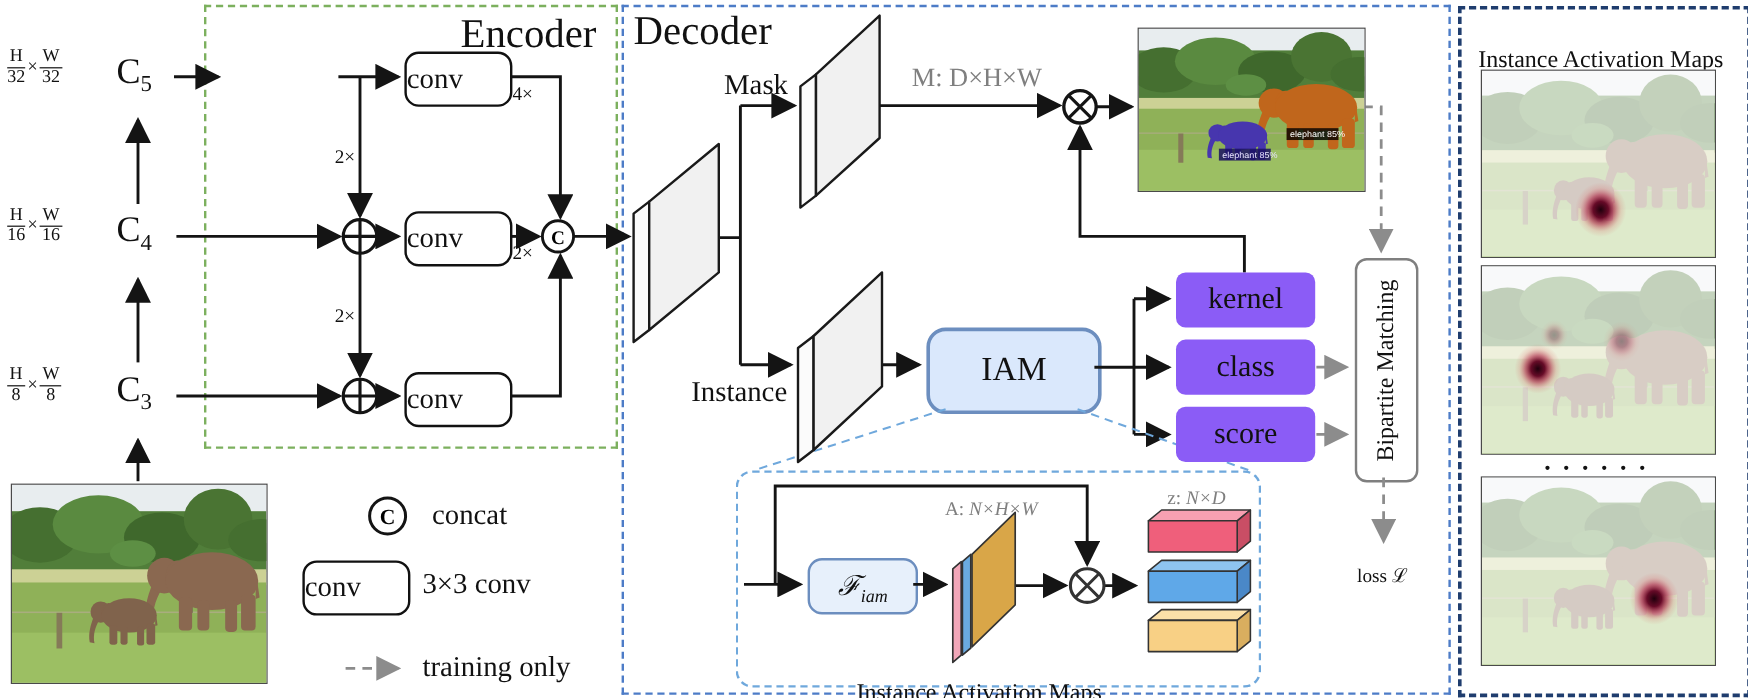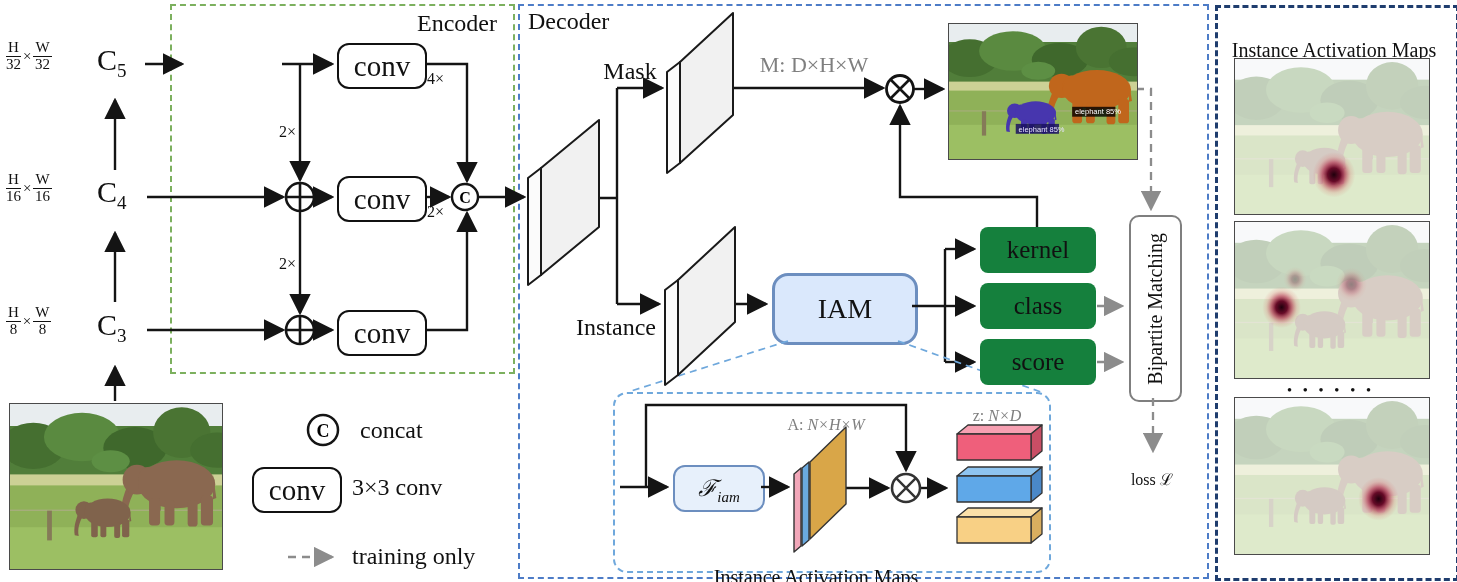--- a/index.html
+++ b/index.html
@@ -9,32 +9,32 @@
   svg{display:block;}
   
   .encoder-box{left:170px;top:4px;width:341px;height:366px;border:2px dashed #7cb05e;}
   .decoder-box{left:518px;top:4px;width:687px;height:571px;border:2.5px dashed #4d7cc7;}
   .panel-box{left:1215px;top:5px;width:238px;height:570px;border:3px dashed #1f3d6e;}
   .iamdetail-box{left:613px;top:392px;width:434px;height:177px;border:2px dashed #6fa8dc;border-radius:14px;}
   
   .ppm{left:186px;top:38px;width:96px;height:52px;background:#d5e8d4;border:2.5px solid #111;
        border-radius:10px;display:flex;align-items:center;justify-content:center;font-size:27px;}
   .convbox{width:86px;height:42px;background:#fff;border:2.8px solid #111;border-radius:12px;
-       display:flex;align-items:center;justify-content:center;font-size:29px;}
+       display:flex;align-items:center;justify-content:flex-start;font-size:24px;}
   .iam{left:772px;top:273px;width:140px;height:66px;background:#dae8fc;border:3px solid #6c8ebf;
        border-radius:16px;display:flex;align-items:center;justify-content:center;font-size:28px;}
   .fiam{left:673px;top:465px;width:88px;height:43px;background:#e7f0fb;border:2.5px solid #6c8ebf;
        border-radius:12px;display:flex;align-items:center;justify-content:center;font-size:23px;font-style:italic;}
-  .graybox{left:980px;width:116px;height:46px;background:#15803d;border-radius:8px;
+  .graybox{left:980px;width:116px;height:46px;background:#8b5cf6;border-radius:8px;
        display:flex;align-items:center;justify-content:center;font-size:25px;}
   .bipartite{left:1129px;top:215px;width:49px;height:183px;background:#fff;border:2.6px solid #7f7f7f;
        border-radius:10px;display:flex;align-items:center;justify-content:center;}
   .bipartite span{writing-mode:vertical-rl;transform:rotate(180deg);font-size:20px;white-space:nowrap;}
   
-  .title{font-size:24px;text-align:right;}
+  .title{font-size:34px;text-align:right;}
   .lab24{font-size:24px;}
   .dim{color:#7f7f7f;font-size:22px;white-space:nowrap;}
   .dim .it{}
   .dimsm{color:#7f7f7f;font-size:16px;white-space:nowrap;}
   .dimsm .it{font-style:italic;}
   .scale{font-size:16px;color:#111;}
   .frac{display:inline-block;text-align:center;font-size:15px;line-height:1.05;vertical-align:middle;}
   .frac .num{display:block;border-bottom:1.4px solid #111;padding:0 2px;}
   .frac .den{display:block;}
   .fracrow{display:flex;align-items:center;gap:2px;font-size:15px;}

